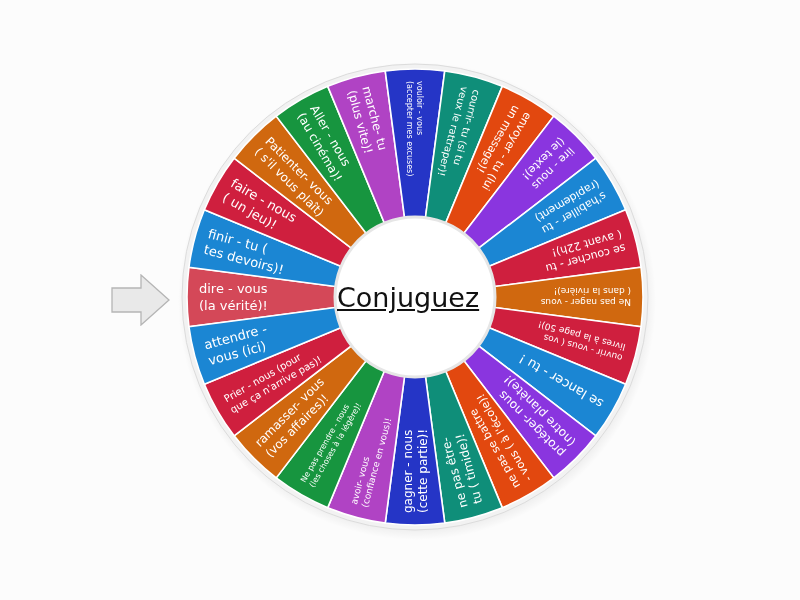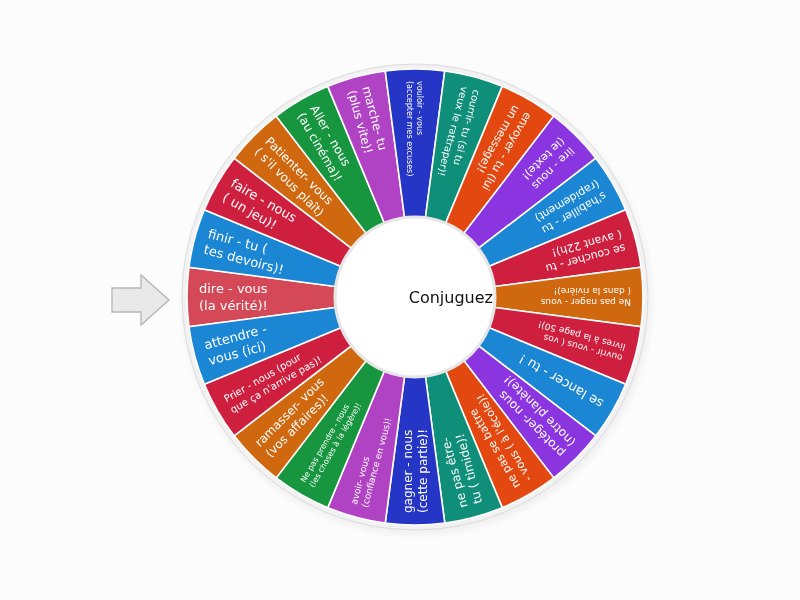--- a/index.html
+++ b/index.html
@@ -29,28 +29,29 @@
     }
     #center-title {
       position: absolute;
       left: 337px;
       top: 219px;
       width: 156px;
       height: 156px;
       border-radius: 50%;
       display: flex;
       flex-direction: column;
-      align-items: flex-end;
+      align-items: flex-start;
       justify-content: center;
       text-align: center;
       color: #111;
       font-family: "DejaVu Sans", sans-serif;
-      font-size: 16px;
+      font-size: 27px;
       line-height: 27px;
       pointer-events: none;
+      text-decoration: underline;
     }
     #pointer {
       position: absolute;
       left: 111px;
       top: 274px;
       width: 60px;
       height: 52px;
     }
   </style>
 </head>

